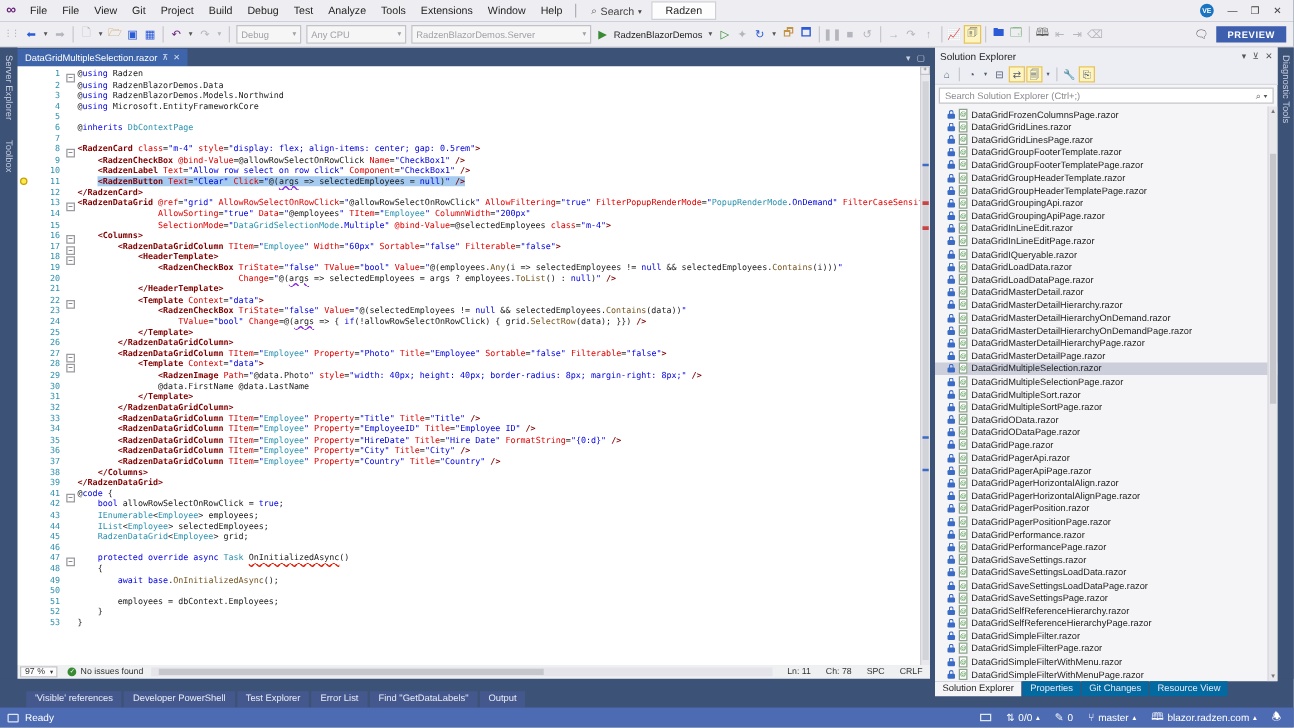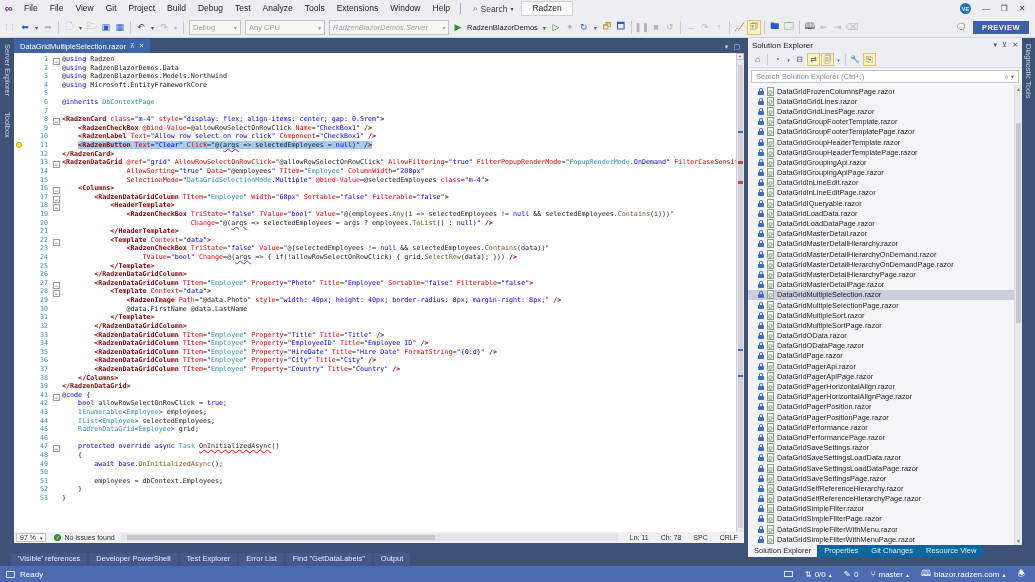--- a/index.html
+++ b/index.html
@@ -102,21 +102,21 @@
   .file-ico:after { content:"@"; position:absolute; left:0; top:1px; font-size:5px; color:#388a34; line-height:6px; width:100%; text-align:center; }
   .se-vscroll { position:absolute; right:0; top:0; bottom:0; width:8px; background:#e8e8ec; border-left:1px solid #d8d8de; }
   .se-vscroll .thumb { position:absolute; left:1px; right:1px; top:38px; height:200px; background:#c6c7cd; }
   .se-vscroll .arr { position:absolute; left:0; right:0; text-align:center; font-size:5px; color:#777; }
 
   .se-tabs { position:absolute; left:748px; top:545px; width:287px; height:12px; display:flex; gap:1px; font-size:7.5px; }
   .se-tab { padding:0 6px; line-height:12px; background:#0369a1; color:#e6eaf5; }
   .se-tab.active { background:#f5f5f7; color:#1e1e1e; }
 
   
-  .panel-tabs { position:absolute; left:0; top:553px; width:744px; height:13px; display:flex; gap:2px; padding-left:11px; font-size:7.5px; }
+  .panel-tabs { position:absolute; left:0; top:553px; width:744px; height:13px; display:flex; gap:2px; padding-left:21px; font-size:7.5px; }
   .panel-tab { padding:0 7px; line-height:12px; background:#44588e; color:#e8ecf6; }
 
   
   .statusbar { position:absolute; left:0; top:566px; width:1035px; height:16px; background:#4d6bb3; color:#fff; display:flex; align-items:center; font-size:8px; }
   .sb-left { display:flex; align-items:center; gap:5px; padding-left:6px; }
   .sb-msg { width:9px; height:7px; border:1px solid #dfe6f5; border-radius:1px; position:relative; }
   .sb-right { margin-left:auto; display:flex; align-items:center; gap:12px; padding-right:10px; }
   .sb-item { display:flex; align-items:center; gap:3px; white-space:nowrap; }
   .sb-cap { font-size:6px; }
   .sb-rect { width:9px; height:6px; border:1px solid #dfe6f5; }
@@ -178,21 +178,21 @@
   <span class="tb-ico small dis">▾</span>
   <span class="tb-sep"></span>
   <span class="tb-select" style="width:52px;">
       <span>Debug</span>
       <span class="cap" style="margin-left:auto;">▾</span>
     </span>
   <span class="tb-select" style="width:80px;">
       <span>Any CPU</span>
       <span class="cap" style="margin-left:auto;">▾</span>
     </span>
-  <span class="tb-select" style="width:120px;font-style:italic;">
+  <span class="tb-select" style="width:144px;">
       <span>RadzenBlazorDemos.Server</span>
       <span class="cap" style="margin-left:auto;">▾</span>
     </span>
   <span class="tb-ico green">▶</span>
   <span class="run-label">RadzenBlazorDemos</span>
   <span class="tb-ico small">▾</span>
   <span class="tb-ico green">▷</span>
   <span class="tb-ico dis">✦</span>
   <span class="tb-ico blue">↻</span>
   <span class="tb-ico small">▾</span>

